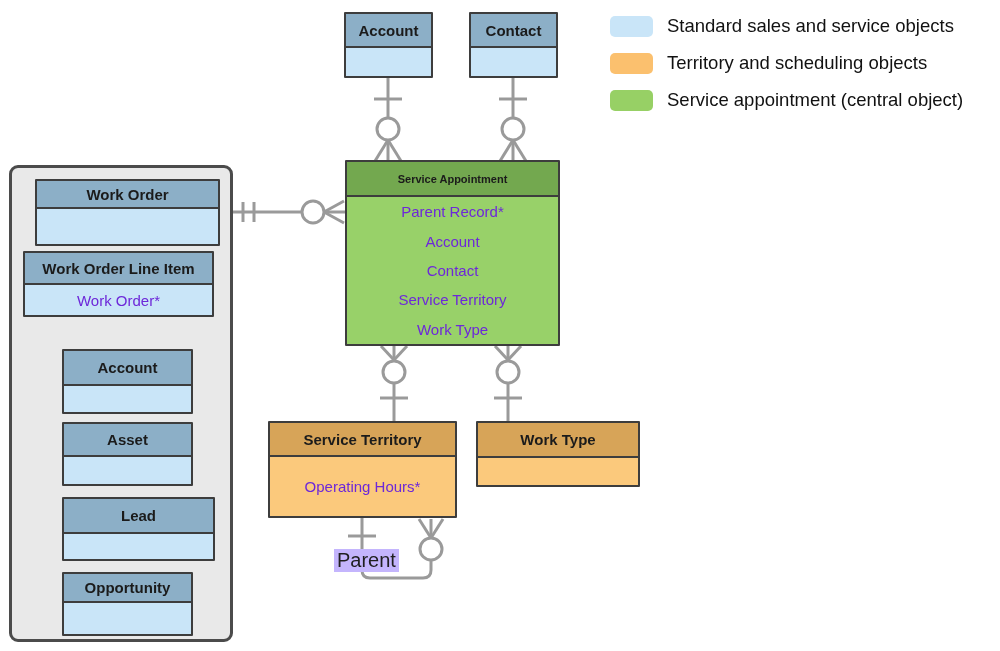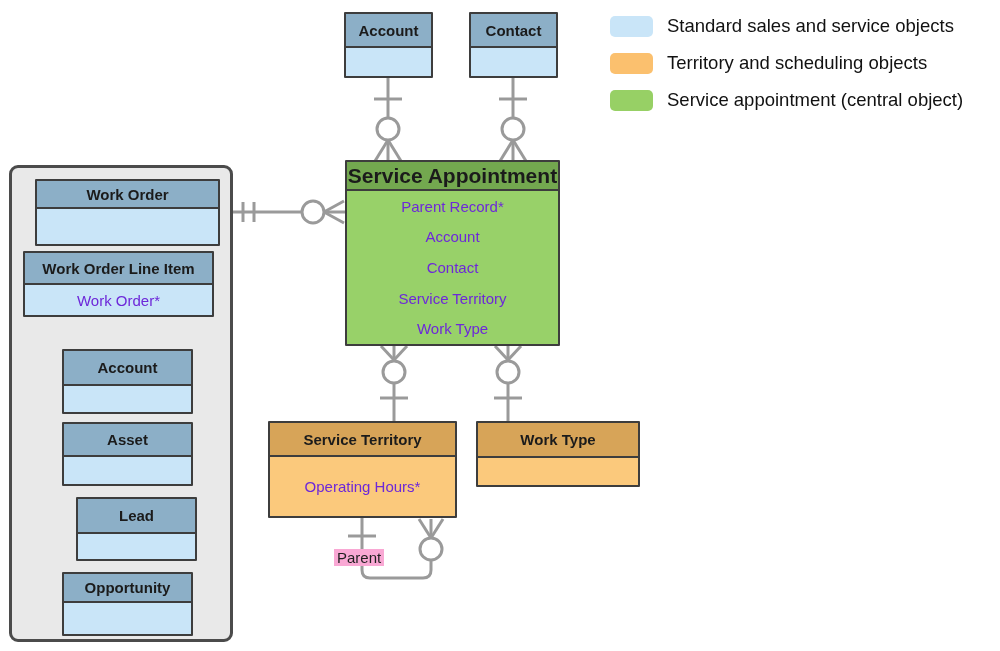--- a/index.html
+++ b/index.html
@@ -37,22 +37,22 @@
   #sidebar-container{
     position:absolute;z-index:1;left:9px;top:165px;width:224px;height:477px;
     background:#e9e9e9;border:3px solid #4b4b4b;border-radius:9px;box-sizing:border-box;
   }
 
   .legend-row{position:absolute;z-index:2;left:610px;height:24px;display:flex;align-items:center;}
   .legend-swatch{width:43px;height:21px;border-radius:5px;flex:0 0 auto;}
   .legend-label{margin-left:14px;font-size:18.5px;color:#111111;white-space:nowrap;}
 
   #parent-label{
-    position:absolute;z-index:3;left:334px;top:549px;background:#f9a8d4;
-    padding:0 3px;font-size:15px;color:#1f1f1f;
+    position:absolute;z-index:3;left:334px;top:549px;background:#c4b5fd;
+    padding:0 3px;font-size:20px;color:#1f1f1f;
   }
 </style>
 </head>
 <body>
 
 <div id="canvas">
 
   <svg id="connectors" width="1000" height="651">
 
     <g>
@@ -123,21 +123,21 @@
   <div class="entity theme-blue" style="left:344px;top:12px;width:89px;height:66px">
     <div class="entity-header" style="height:34px">Account</div>
     <div class="entity-empty"></div>
   </div>
   <div class="entity theme-blue" style="left:469px;top:12px;width:89px;height:66px">
     <div class="entity-header" style="height:34px">Contact</div>
     <div class="entity-empty"></div>
   </div>
 
   <div class="entity theme-green" style="left:345px;top:160px;width:215px;height:186px">
-    <div class="entity-header" style="height:29px;font-size:21px">Service Appointment</div>
+    <div class="entity-header" style="height:35px;font-size:11px">Service Appointment</div>
     <div class="entity-fields">
       <div class="field">Parent Record*</div>
       <div class="field">Account</div>
       <div class="field">Contact</div>
       <div class="field">Service Territory</div>
       <div class="field">Work Type</div>
     </div>
   </div>
 
   <div class="entity theme-blue" style="left:35px;top:179px;width:185px;height:67px">
@@ -151,21 +151,21 @@
     </div>
   </div>
   <div class="entity theme-blue" style="left:62px;top:349px;width:131px;height:65px">
     <div class="entity-header" style="height:35px">Account</div>
     <div class="entity-empty"></div>
   </div>
   <div class="entity theme-blue" style="left:62px;top:422px;width:131px;height:64px">
     <div class="entity-header" style="height:33px">Asset</div>
     <div class="entity-empty"></div>
   </div>
-  <div class="entity theme-blue" style="left:76px;top:497px;width:121px;height:64px">
+  <div class="entity theme-blue" style="left:62px;top:497px;width:153px;height:64px">
     <div class="entity-header" style="height:35px">Lead</div>
     <div class="entity-empty"></div>
   </div>
   <div class="entity theme-blue" style="left:62px;top:572px;width:131px;height:64px">
     <div class="entity-header" style="height:29px">Opportunity</div>
     <div class="entity-empty"></div>
   </div>
 
   <div class="entity theme-orange" style="left:268px;top:421px;width:189px;height:97px">
     <div class="entity-header" style="height:34px">Service Territory</div>

